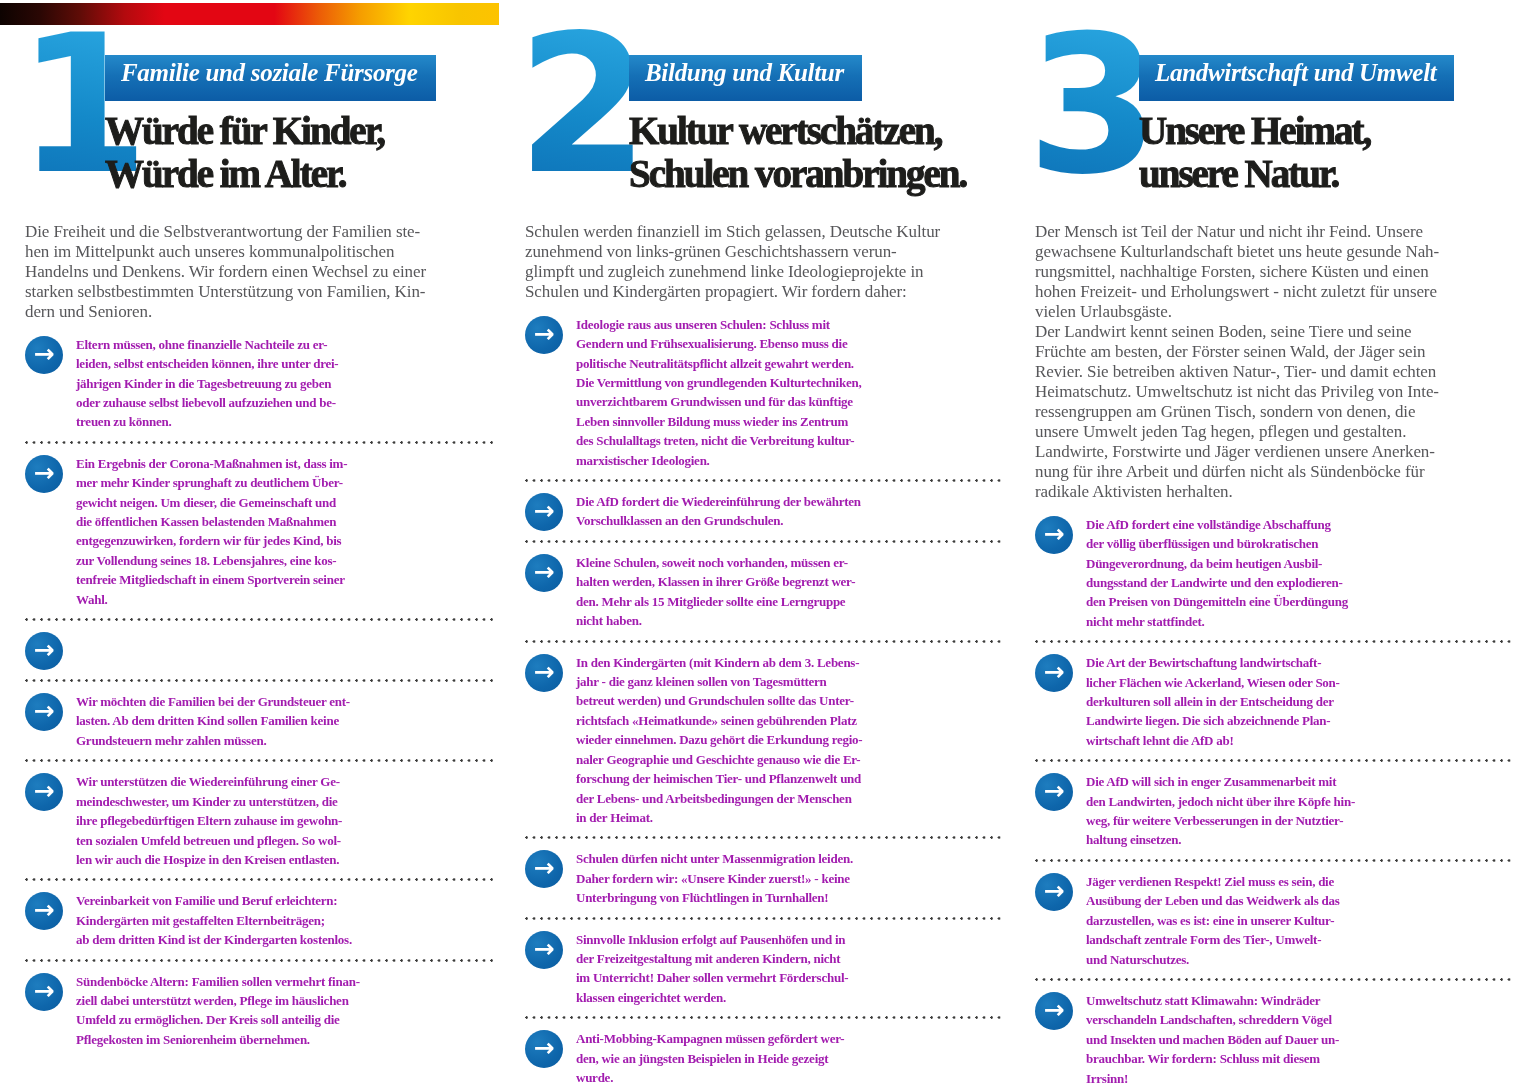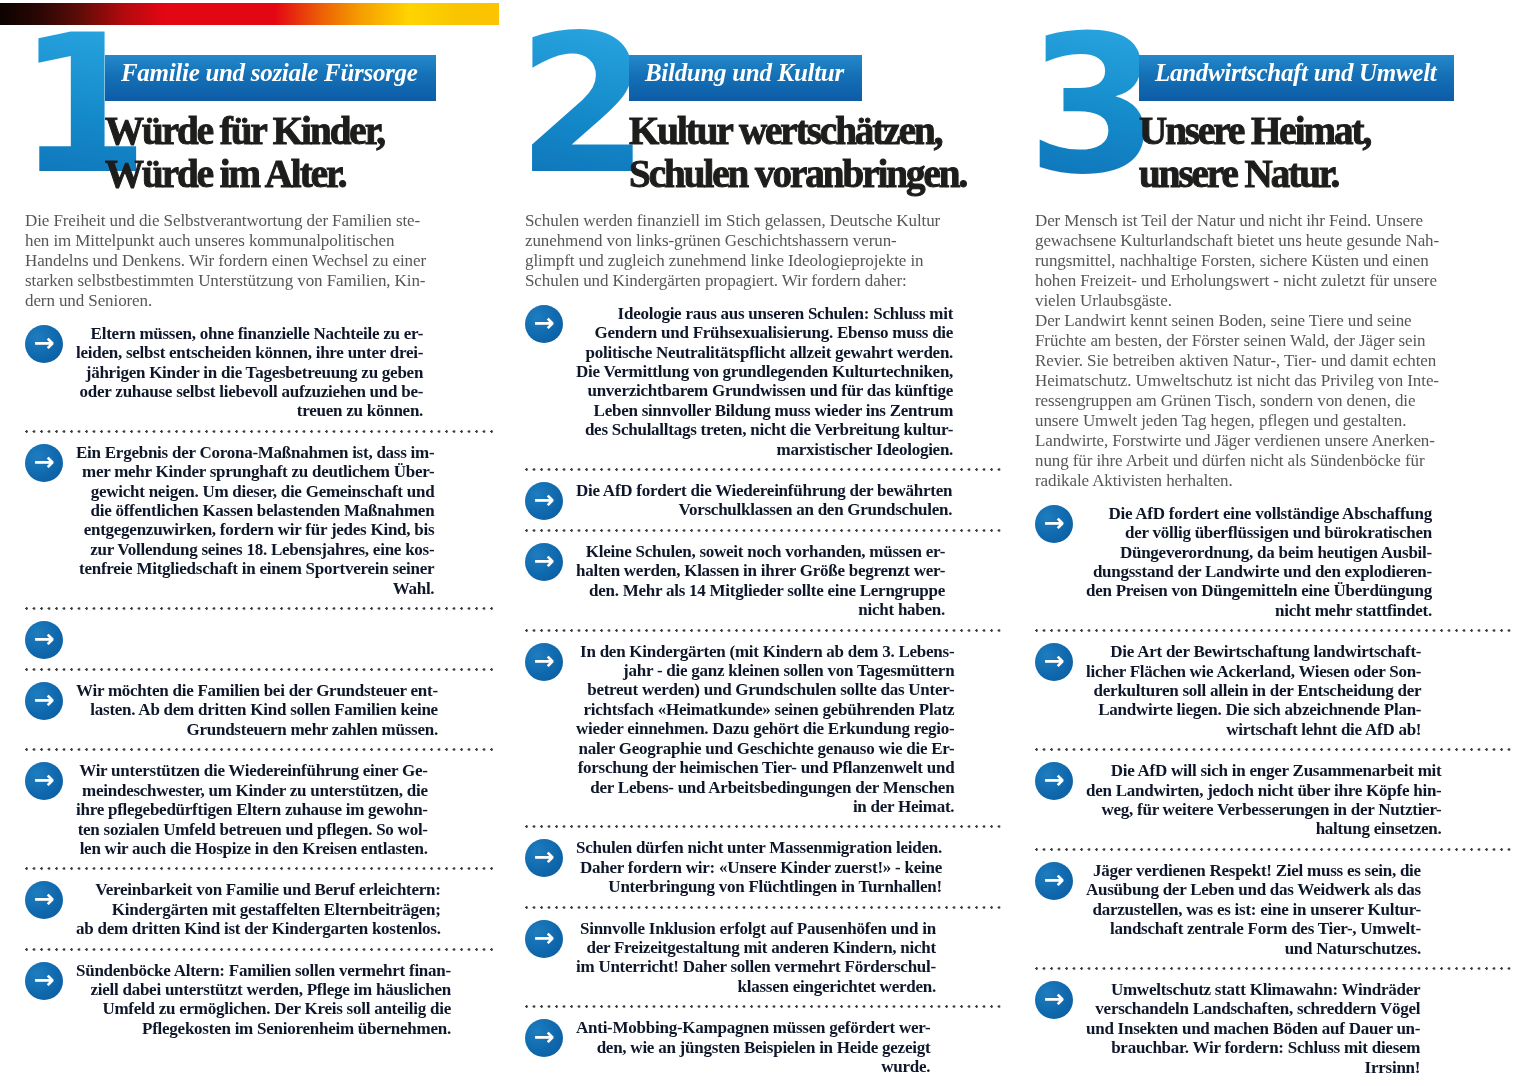--- a/index.html
+++ b/index.html
@@ -58,21 +58,21 @@
   .headline {
     margin-top: 9px;
     font-weight: bold;
     font-size: 39px;
     line-height: 1.1;
     letter-spacing: -2px;
     color: #1d1d1b;
     -webkit-text-stroke: 1px #1d1d1b;
   }
   .intro {
-    margin-top: 15px;
+    margin-top: 26px;
     color: #57575a;
     font-size: 17px;
     line-height: 20px;
     letter-spacing: -0.1px;
     white-space: pre-line;
   }
   .items { margin-top: 13px; }
   .item {
     display: flex;
     align-items: flex-start;
@@ -86,26 +86,25 @@
     display: flex; align-items: center; justify-content: center;
     font-family: "DejaVu Sans", sans-serif;
     font-size: 25px;
     font-weight: bold;
     margin-top: 1px;
     margin-right: 13px;
   }
   .bullet-icon span { margin-top: -3px; }
   .item-text {
     font-weight: bold;
-    font-size: 17px;
+    font-size: 13px;
     line-height: 19.4px;
     letter-spacing: -0.25px;
-    color: #0f172a;
+    color: #a21caf;
     white-space: pre-line;
-    text-align: right;
   }
   .sep {
     height: 3px;
     margin: 9px 0 10px 0;
     background-image: radial-gradient(circle at 1.5px 1.5px, #3c3c3b 1.15px, transparent 1.45px);
     background-size: 7.5px 3px;
     background-repeat: repeat-x;
   }
 </style>
 </head>
@@ -237,21 +236,21 @@
         <div class="item-text">Die AfD fordert die Wiedereinführung der bewährten
 Vorschulklassen an den Grundschulen.</div>
       </div>
       <div class="sep"></div>
       <div class="item">
         <div class="bullet-icon">
             <span>→</span>
           </div>
         <div class="item-text">Kleine Schulen, soweit noch vorhanden, müssen er-
 halten werden, Klassen in ihrer Größe begrenzt wer-
-den. Mehr als 14 Mitglieder sollte eine Lerngruppe
+den. Mehr als 15 Mitglieder sollte eine Lerngruppe
 nicht haben.</div>
       </div>
       <div class="sep"></div>
       <div class="item">
         <div class="bullet-icon">
             <span>→</span>
           </div>
         <div class="item-text">In den Kindergärten (mit Kindern ab dem 3. Lebens-
 jahr - die ganz kleinen sollen von Tagesmüttern
 betreut werden) und Grundschulen sollte das Unter-

